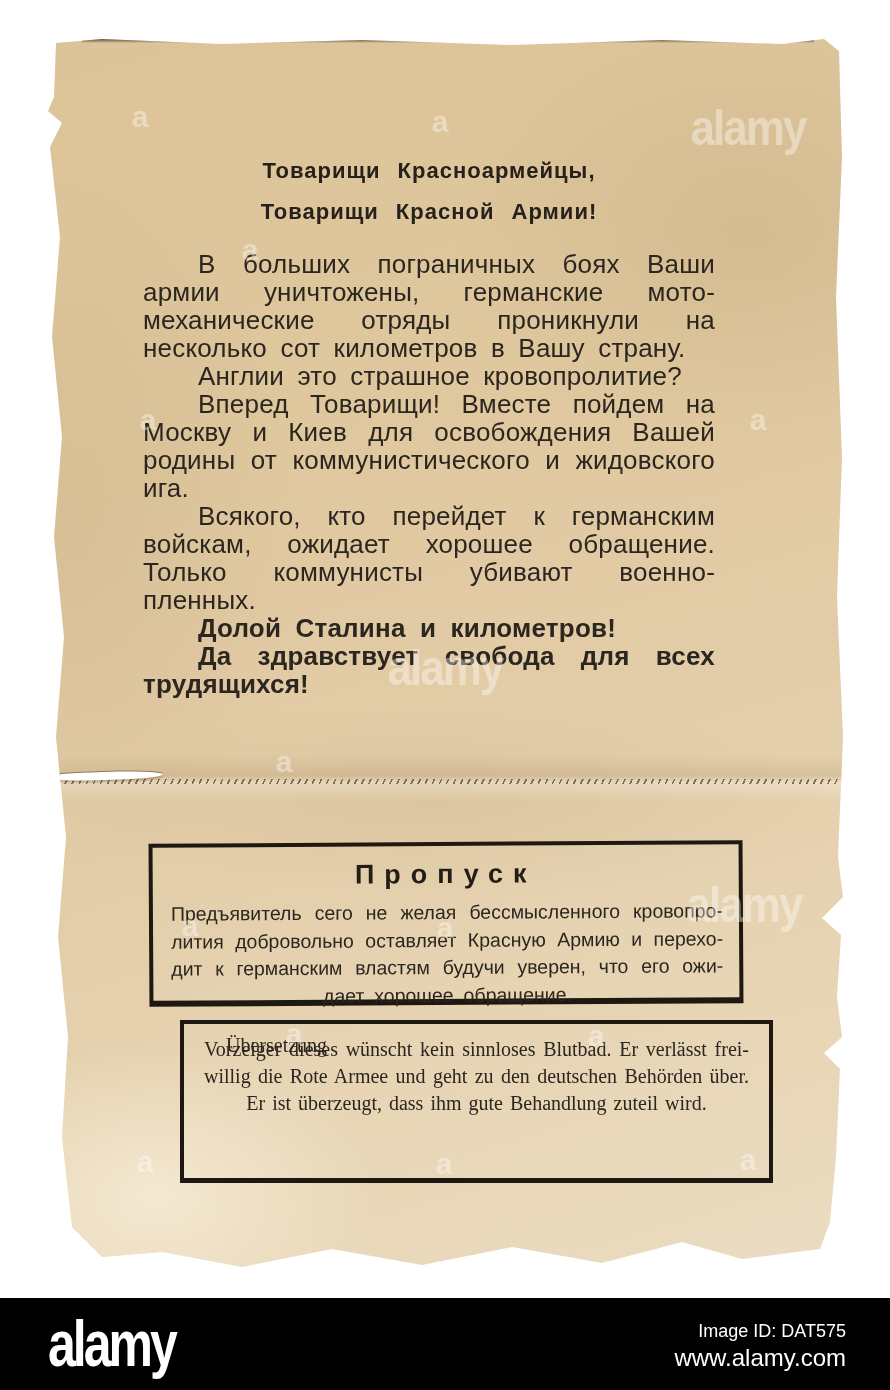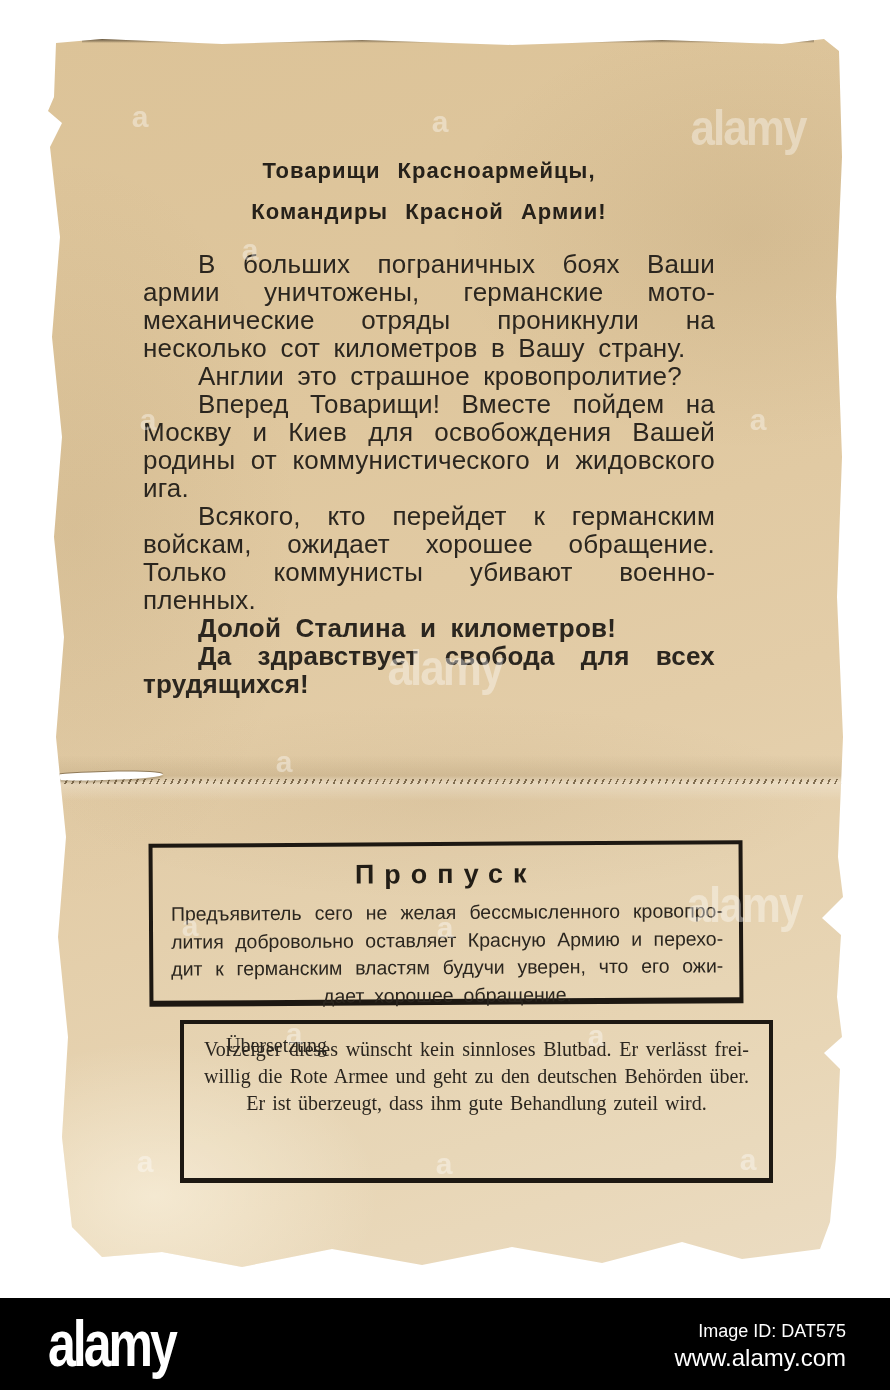--- a/index.html
+++ b/index.html
@@ -105,21 +105,21 @@
 </head>
 <body>
 
 <div class="scene">
 
   <div class="paper">
     <div class="crease"></div>
 
     <div class="title">
       <div>Товарищи Красноармейцы,</div>
-      <div>Командиры Красной Армии!</div>
+      <div>Товарищи Красной Армии!</div>
     </div>
 
     <div class="body-text">
         <p class="para">В больших пограничных боях Ваши армии уничтожены, германские мото-механические отряды проникнули на несколько сот километров в Вашу страну.</p>
         <p class="para">Англии это страшное кровопролитие?</p>
         <p class="para">Вперед Товарищи! Вместе пойдем на Москву и Киев для освобождения Вашей родины от ком­мунистического и жидовского ига.</p>
         <p class="para">Всякого, кто перейдет к германским войскам, ожидает хорошее обращение. Только коммунисты убивают военно-пленных.</p>
         <p class="para bold">Долой Сталина и километров!</p>
         <p class="para bold">Да здравствует свобода для всех трудя­щихся!</p>
       </div>

